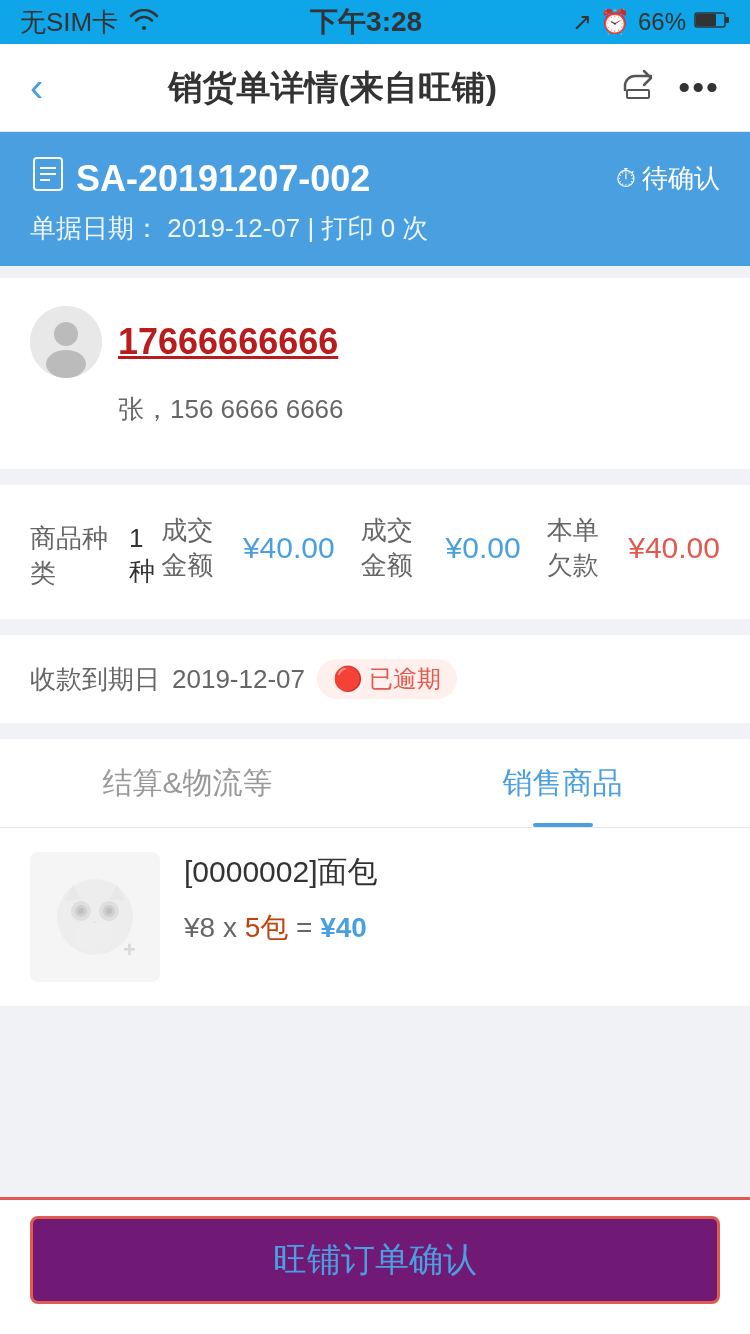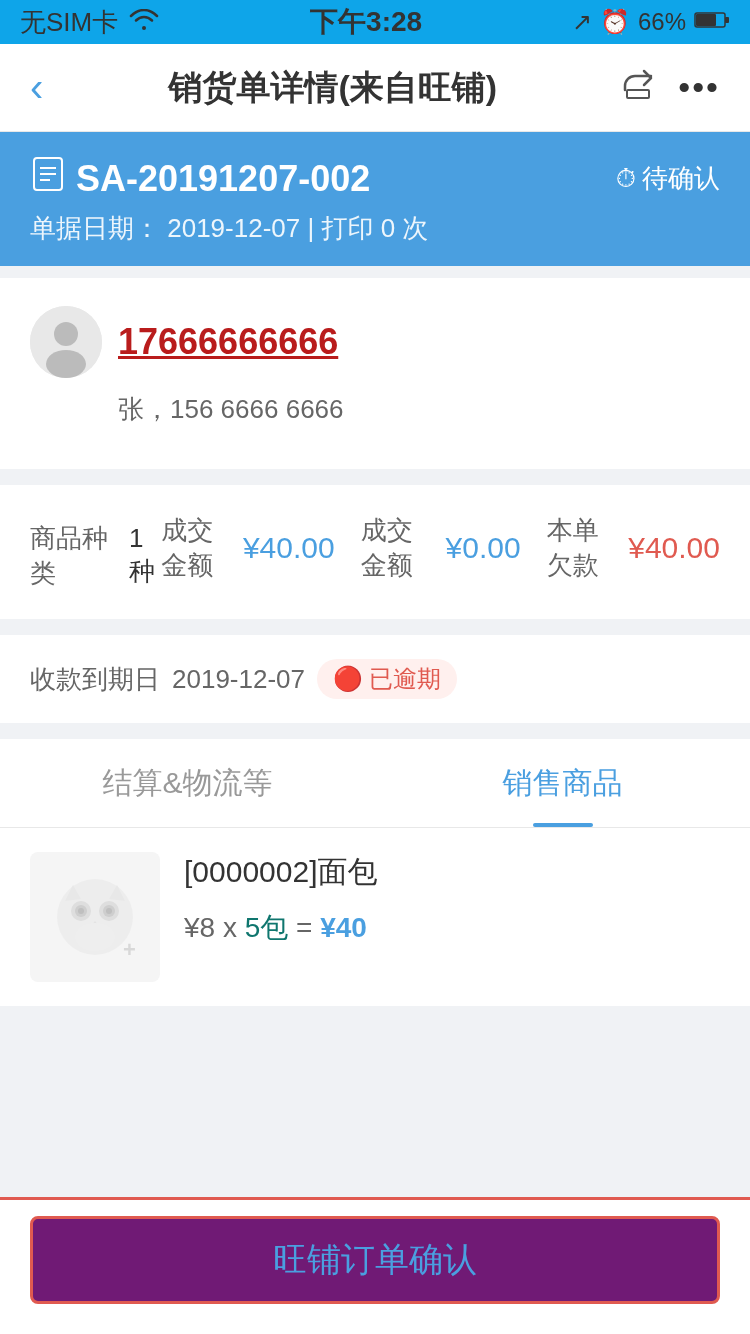--- a/index.html
+++ b/index.html
@@ -425,21 +425,21 @@
       <text x="78" y="90" font-size="22" fill="#999" font-weight="bold">+</text>
     </svg>
   </div>
   <div class="product-info">
     <div class="product-name">
       <span>[0000002]</span><span>面包</span>
     </div>
     <div class="product-price">
       <span>¥8</span>
       <span> x </span>
-      <span style="color:#0f766e;">5包</span>
+      <span style="color:#c2410c;">5包</span>
       <span> = </span>
       <span class="price-highlight">¥40</span>
     </div>
   </div>
 </div>
 
 <div class="bottom-spacer" style="height: 220px;"></div>
 
 <div class="confirm-btn-container">
   <button class="confirm-btn">旺铺订单确认</button>

